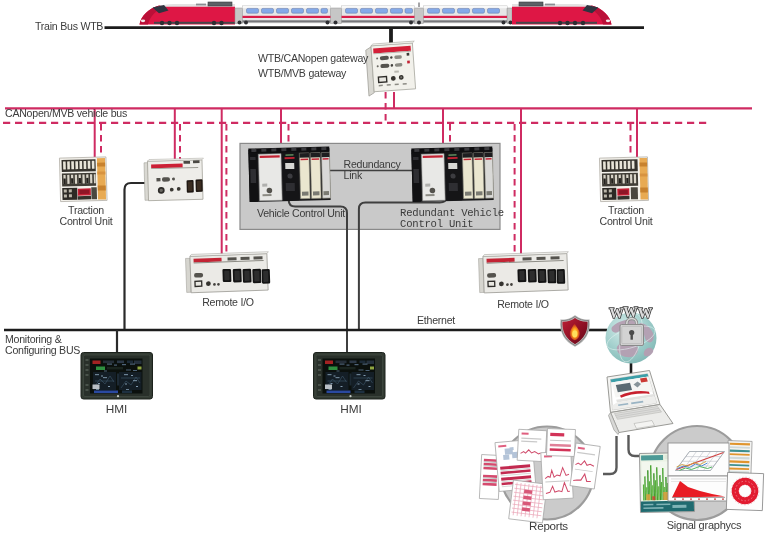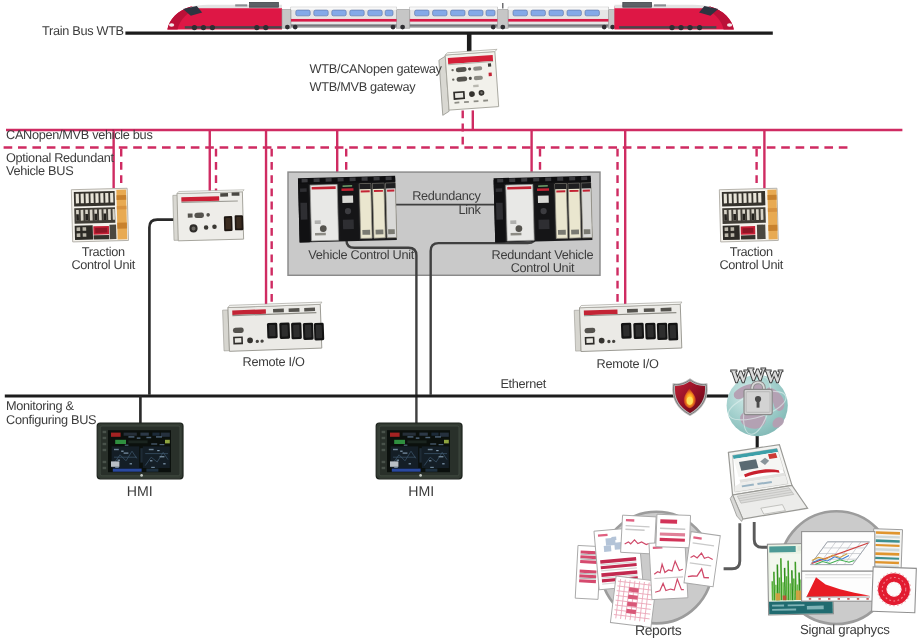--- a/index.html
+++ b/index.html
@@ -902,24 +902,23 @@
     <circle cx="745" cy="491" r="13.8" fill="none" stroke="#eba8af" stroke-width="0.9" stroke-dasharray="1.4 2"></circle>
     <circle cx="745" cy="491" r="5.7" fill="none" stroke="#f3c2c6" stroke-width="0.8" stroke-dasharray="1.2 1.8"></circle>
   </g>
 </g>
 </svg>
 
 <div class="lb" style="left:35px;top:21px;">Train Bus WTB</div>
 <div class="lb" style="left:258px;top:53px;">WTB/CANopen gateway</div>
 <div class="lb" style="left:258px;top:68px;">WTB/MVB gateway</div>
 <div class="lb" style="left:5px;top:108px;">CANopen/MVB vehicle bus</div>
-<div class="lb" style="left:5px;top:126.5px;">Optional Redundant<br>Vehicle BUS</div>
-<div class="lb ctr" style="left:372px;top:158.5px;text-align:right;">Redundancy<br>Link</div>
+<div class="lb ctr" style="left:372px;top:158.5px;text-align:left;">Redundancy<br>Link</div>
 <div class="lb ctr" style="left:301px;top:207.5px;">Vehicle Control Unit</div>
-<div class="lb ctr" style="left:452px;top:207.5px;text-align:center;">Redundant Vehicle<br>Control Unit</div>
+<div class="lb ctr" style="left:452px;top:207.5px;font-family:Liberation Mono, monospace;">Redundant Vehicle<br>Control Unit</div>
 <div class="lb ctr" style="left:86px;top:204.5px;text-align:center;">Traction<br>Control Unit</div>
 <div class="lb ctr" style="left:626px;top:204.5px;text-align:center;">Traction<br>Control Unit</div>
 <div class="lb ctr" style="left:228px;top:297px;">Remote I/O</div>
 <div class="lb ctr" style="left:523px;top:298.5px;">Remote I/O</div>
 <div class="lb" style="left:5px;top:301.5px;margin-top:32px;">Monitoring &amp;<br>Configuring BUS</div>
 <div class="lb" style="left:417px;top:314.5px;">Ethernet</div>
 <div class="lb ctr" style="left:116.5px;top:404px;font-size:11.8px;letter-spacing:0;">HMI</div>
 <div class="lb ctr" style="left:351px;top:404px;font-size:11.8px;letter-spacing:0;">HMI</div>
 <div class="lb ctr" style="left:548.5px;top:520px;font-size:11.6px;">Reports</div>
 <div class="lb ctr" style="left:704px;top:520px;font-size:11px;">Signal graphycs</div>

